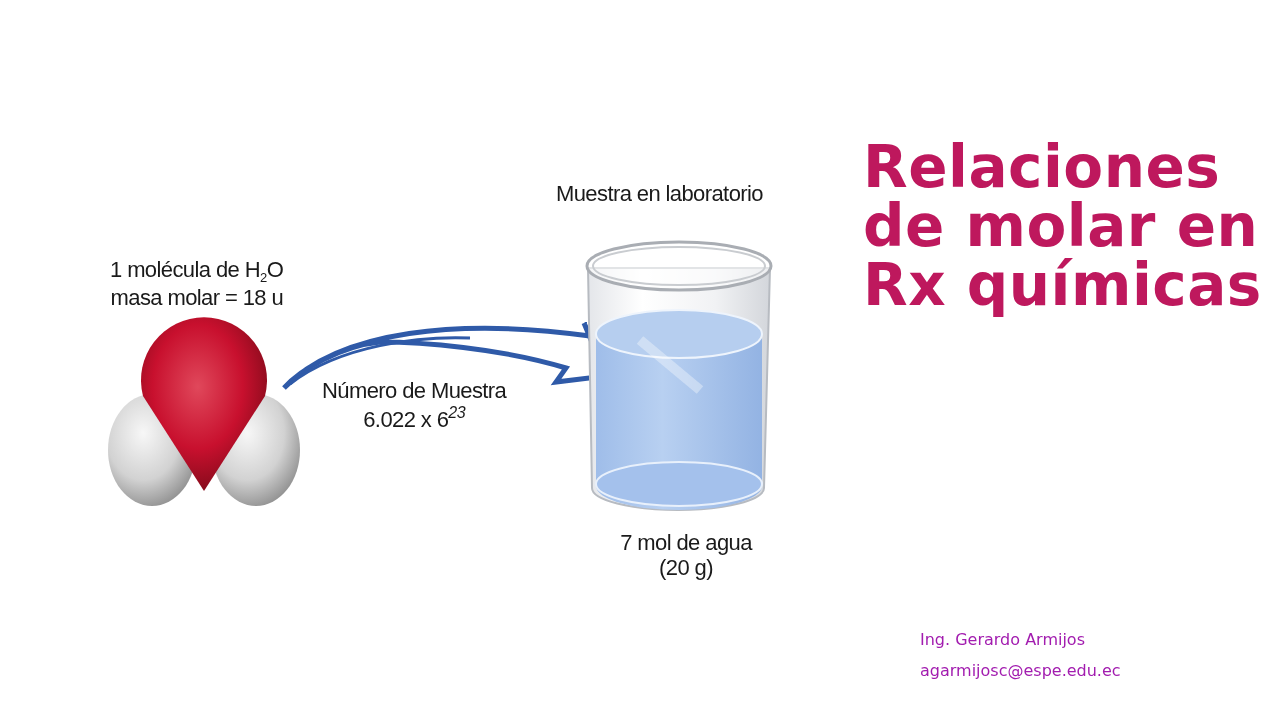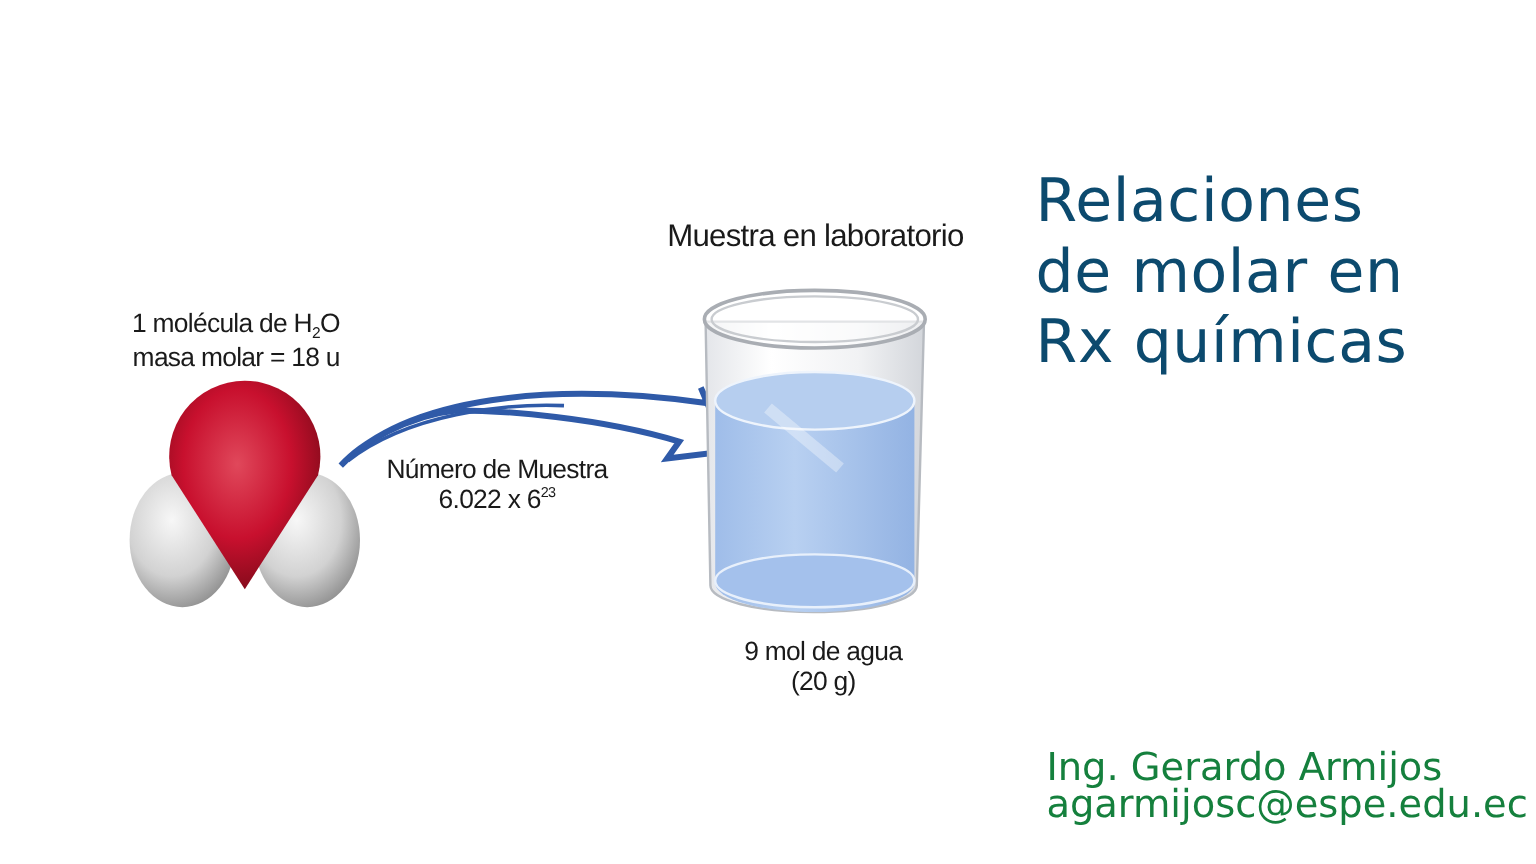--- a/index.html
+++ b/index.html
@@ -14,33 +14,33 @@
       position: absolute; color: #1a1a1a;
       font-family: "Liberation Sans Narrow", "Liberation Sans", sans-serif;
       font-stretch: condensed;
       letter-spacing: -0.6px;
       line-height: 1.12;
       white-space: nowrap;
     }
     .mol-label { left: 110px; top: 258px; font-size: 22px; text-align: right; }
     .mol-label sub { font-size: 13px; vertical-align: -5px; }
     .avog-label { left: 322px; top: 379px; font-size: 22px; text-align: center; }
-    .avog-label sup { font-size: 12px; vertical-align: 9px; }
-    .sample-label { left: 556px; top: 182px; font-size: 26px; }
+    .avog-label sup { font-size: 16px; vertical-align: 9px; font-style: italic; }
+    .sample-label { left: 556px; top: 182px; font-size: 22px; }
     .mol-water-label { left: 612px; top: 531px; font-size: 22px; text-align: center; width: 148px; }
     .title {
       position: absolute; left: 863px; top: 138px; margin: 0;
-      font-family: "DejaVu Sans", sans-serif; font-weight: normal;
-      font-size: 50px; line-height: 59px; color: #0c4a6e;
+      font-family: "DejaVu Sans", sans-serif; font-weight: bold;
+      font-size: 58px; line-height: 59px; color: #be185d;
       letter-spacing: 0.5px;
     }
     .author {
-      position: absolute; left: 872px; top: 624px;
+      position: absolute; left: 920px; top: 624px;
       font-family: "DejaVu Sans", sans-serif;
-      font-size: 32px; line-height: 31px; color: #15803d;
+      font-size: 16px; line-height: 31px; color: #a21caf;
     }
     svg { position: absolute; left: 0; top: 0; }
   </style>
 </head>
 <body>
 
 <div class="slide">
 
   <div class="figure">
     <svg width="840" height="720" viewBox="0 0 840 720">
@@ -96,21 +96,21 @@
     </div>
 
     <div class="fig-text avog-label">
       <div>Número de Muestra</div>
       <div><span>6.022 x 6</span><sup>23</sup></div>
     </div>
 
     <div class="fig-text sample-label">Muestra en laboratorio</div>
 
     <div class="fig-text mol-water-label">
-      <div>9 mol de agua</div>
+      <div>7 mol de agua</div>
       <div>(20 g)</div>
     </div>
   </div>
 
   <h1 class="title">
     <div>Relaciones</div>
     <div>de molar en</div>
     <div>Rx químicas</div>
   </h1>
 

